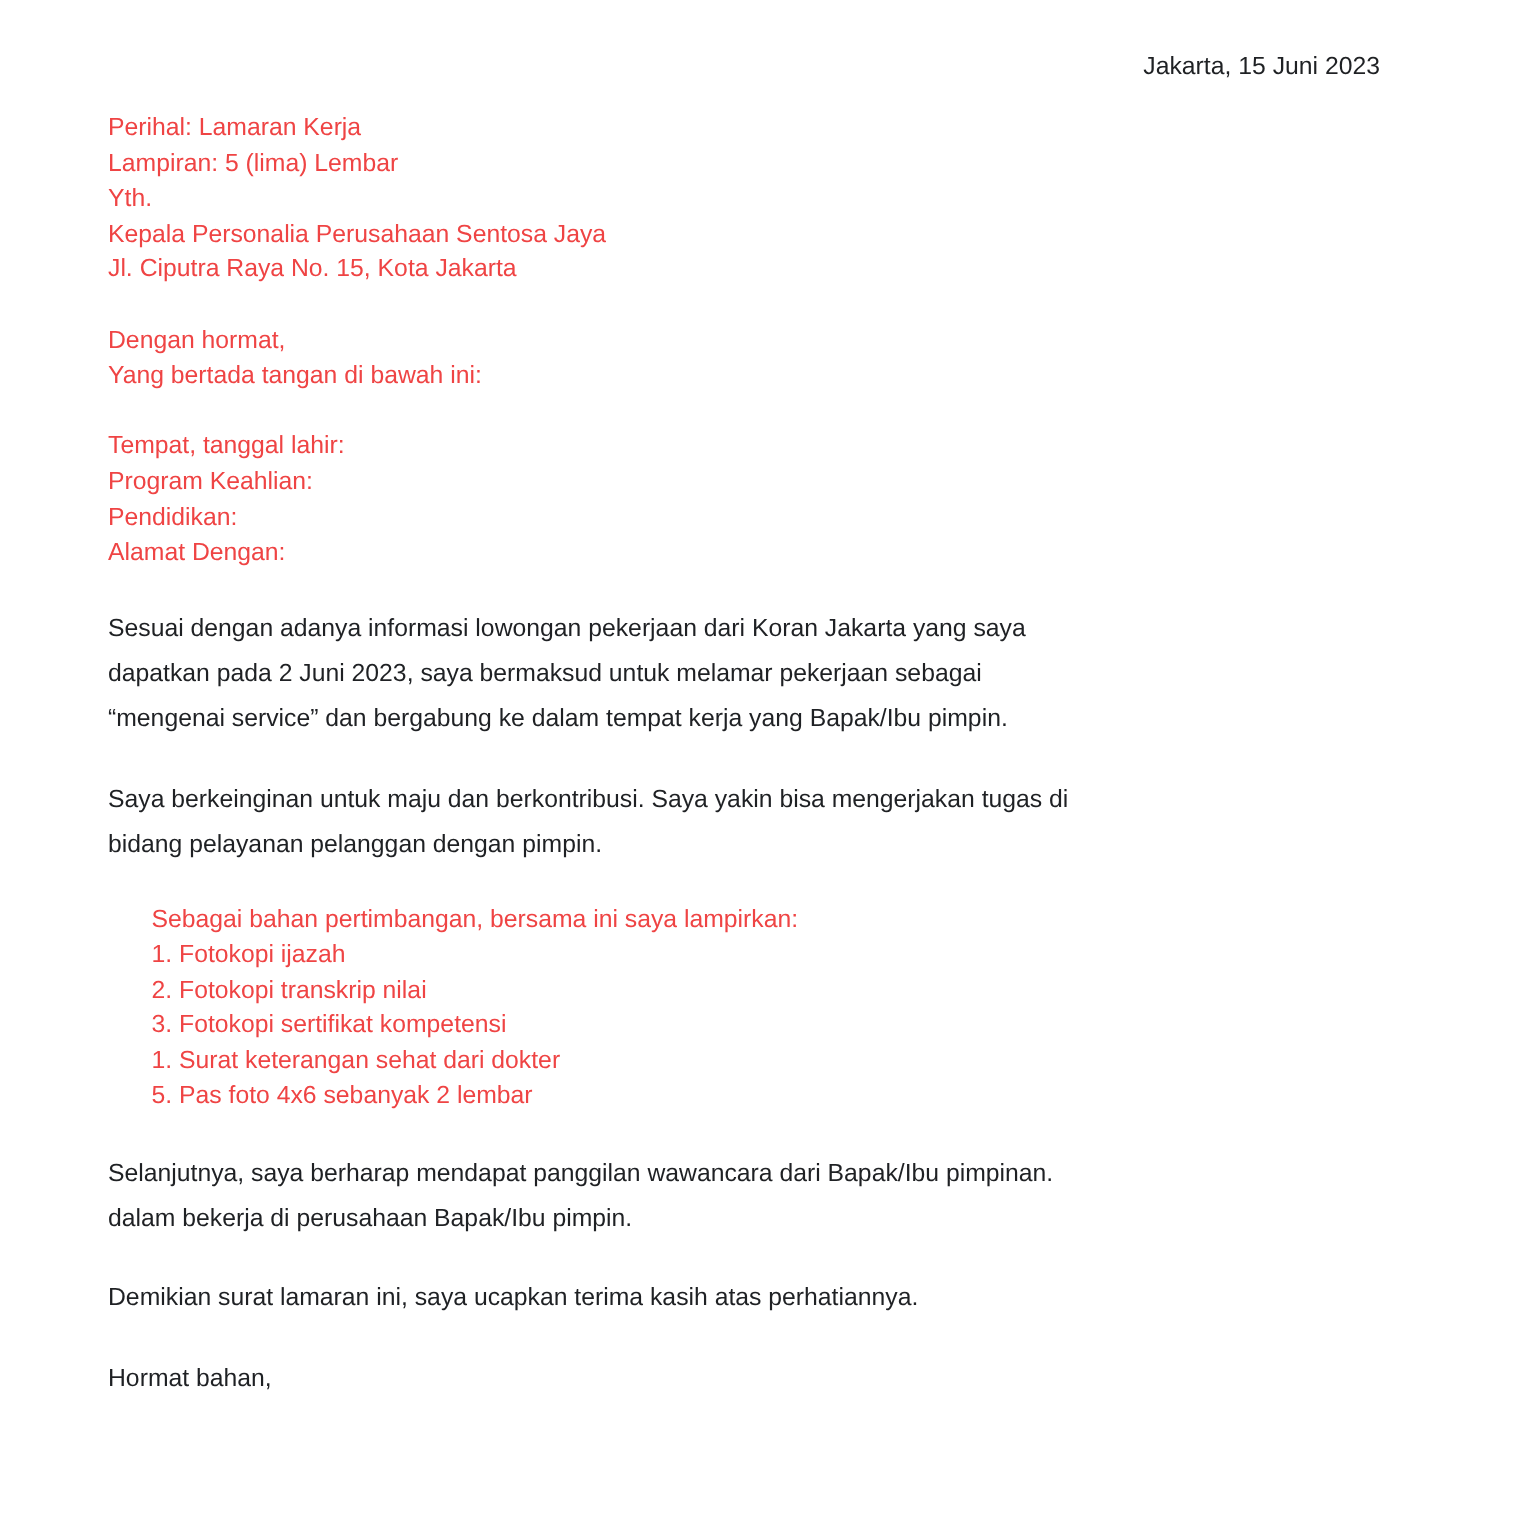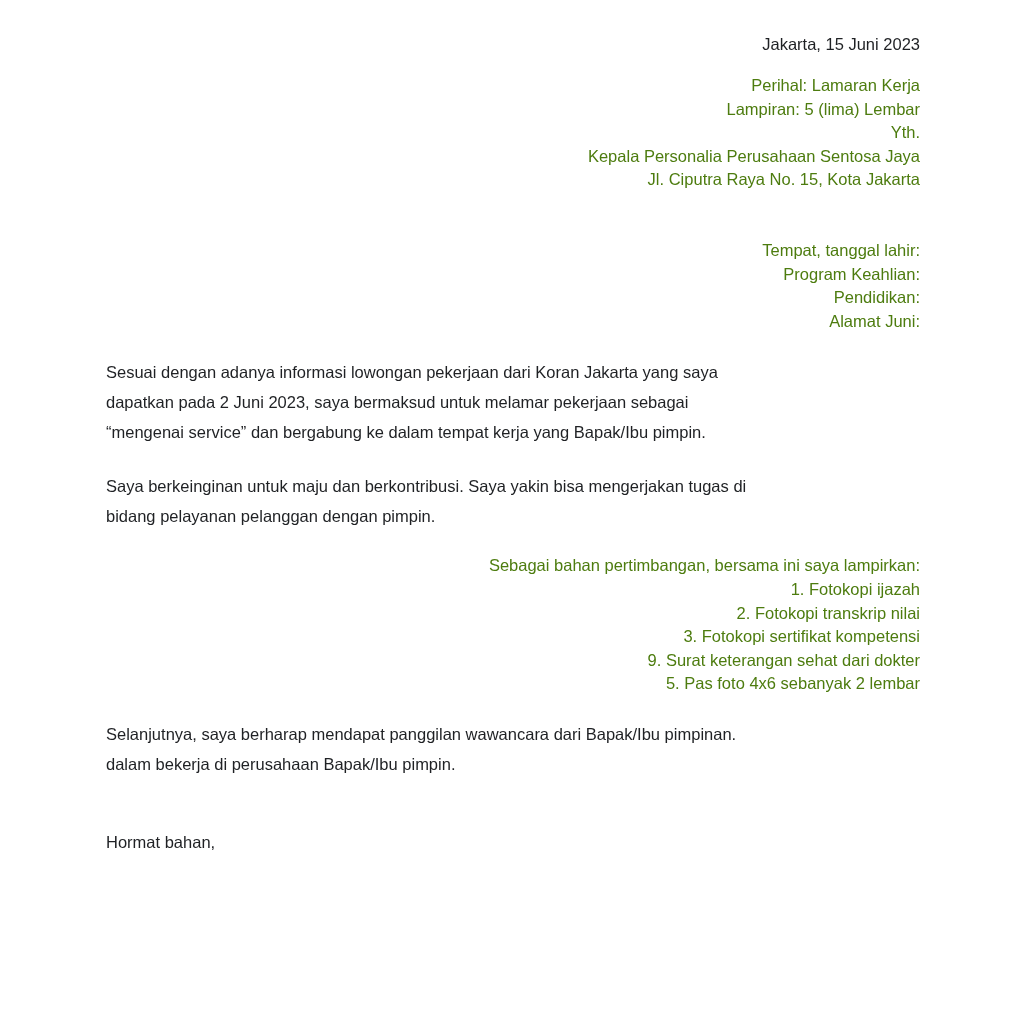--- a/index.html
+++ b/index.html
@@ -33,43 +33,42 @@
     text-align: right;
     font-size: 16.5px;
     line-height: 24px;
     padding-top: 32px;
     color: #1f2124;
     white-space: pre;
   }
   .block {
     font-size: 16.5px;
     line-height: 23.6px;
-    color: #4d7c0f;
-    text-align: right;
+    color: #ef4444;
   }
   .line {
     white-space: pre-wrap;
     min-height: 23.6px;
   }
   .gap {
     height: 23.6px;
   }
   .para {
     font-size: 16.5px;
     line-height: 30px;
     color: #1f2124;
     max-width: 790px;
   }
   .para .line {
     min-height: 30px;
     white-space: pre-wrap;
-    margin-left: 34px;
   }
   .list .line {
     min-height: 23.6px;
+    margin-left: 29px;
   }
   .spacer-top-head { height: 18px; }
 </style>
 </head>
 <body>
 
 <div class="page">
   <div class="letter">
 
     <div class="date-line">Jakarta, 15 Juni 2023</div>
@@ -79,28 +78,32 @@
     <div class="block">
       <div class="line">Perihal: Lamaran Kerja</div>
       <div class="line">Lampiran: 5 (lima) Lembar</div>
       <div class="line">Yth.</div>
       <div class="line">Kepala Personalia Perusahaan Sentosa Jaya</div>
       <div class="line">Jl. Ciputra Raya No. 15, Kota Jakarta</div>
     </div>
 
     <div class="gap"></div>
 
+    <div class="block">
+      <div class="line">Dengan hormat,</div>
+      <div class="line">Yang bertada tangan di bawah ini:</div>
+    </div>
 
     <div class="gap"></div>
 
     <div class="block">
       <div class="line">Tempat, tanggal lahir:</div>
       <div class="line">Program Keahlian:</div>
       <div class="line">Pendidikan:</div>
-      <div class="line">Alamat Juni:</div>
+      <div class="line">Alamat Dengan:</div>
     </div>
 
     <div class="gap"></div>
 
     <div class="para">
       <div class="line">Sesuai dengan adanya informasi lowongan pekerjaan dari Koran Jakarta yang saya</div>
       <div class="line">dapatkan pada 2 Juni 2023, saya bermaksud untuk melamar pekerjaan sebagai</div>
       <div class="line">“mengenai service” dan bergabung ke dalam tempat kerja yang Bapak/Ibu pimpin.</div>
     </div>
 
@@ -111,33 +114,36 @@
       <div class="line">bidang pelayanan pelanggan dengan pimpin.</div>
     </div>
 
     <div class="gap"></div>
 
     <div class="block list">
       <div class="line">Sebagai bahan pertimbangan, bersama ini saya lampirkan:</div>
       <div class="line">1. Fotokopi ijazah</div>
       <div class="line">2. Fotokopi transkrip nilai</div>
       <div class="line">3. Fotokopi sertifikat kompetensi</div>
-      <div class="line">9. Surat keterangan sehat dari dokter</div>
+      <div class="line">1. Surat keterangan sehat dari dokter</div>
       <div class="line">5. Pas foto 4x6 sebanyak 2 lembar</div>
     </div>
 
     <div class="gap"></div>
 
     <div class="para">
       <div class="line">Selanjutnya, saya berharap mendapat panggilan wawancara dari Bapak/Ibu pimpinan.</div>
       <div class="line">dalam bekerja di perusahaan Bapak/Ibu pimpin.</div>
     </div>
 
     <div class="gap"></div>
 
+    <div class="para">
+      <div class="line">Demikian surat lamaran ini, saya ucapkan terima kasih atas perhatiannya.</div>
+    </div>
 
     <div class="gap"></div>
 
     <div class="para">
       <div class="line">Hormat bahan,</div>
     </div>
 
     <div class="gap"></div>
 
   </div>

